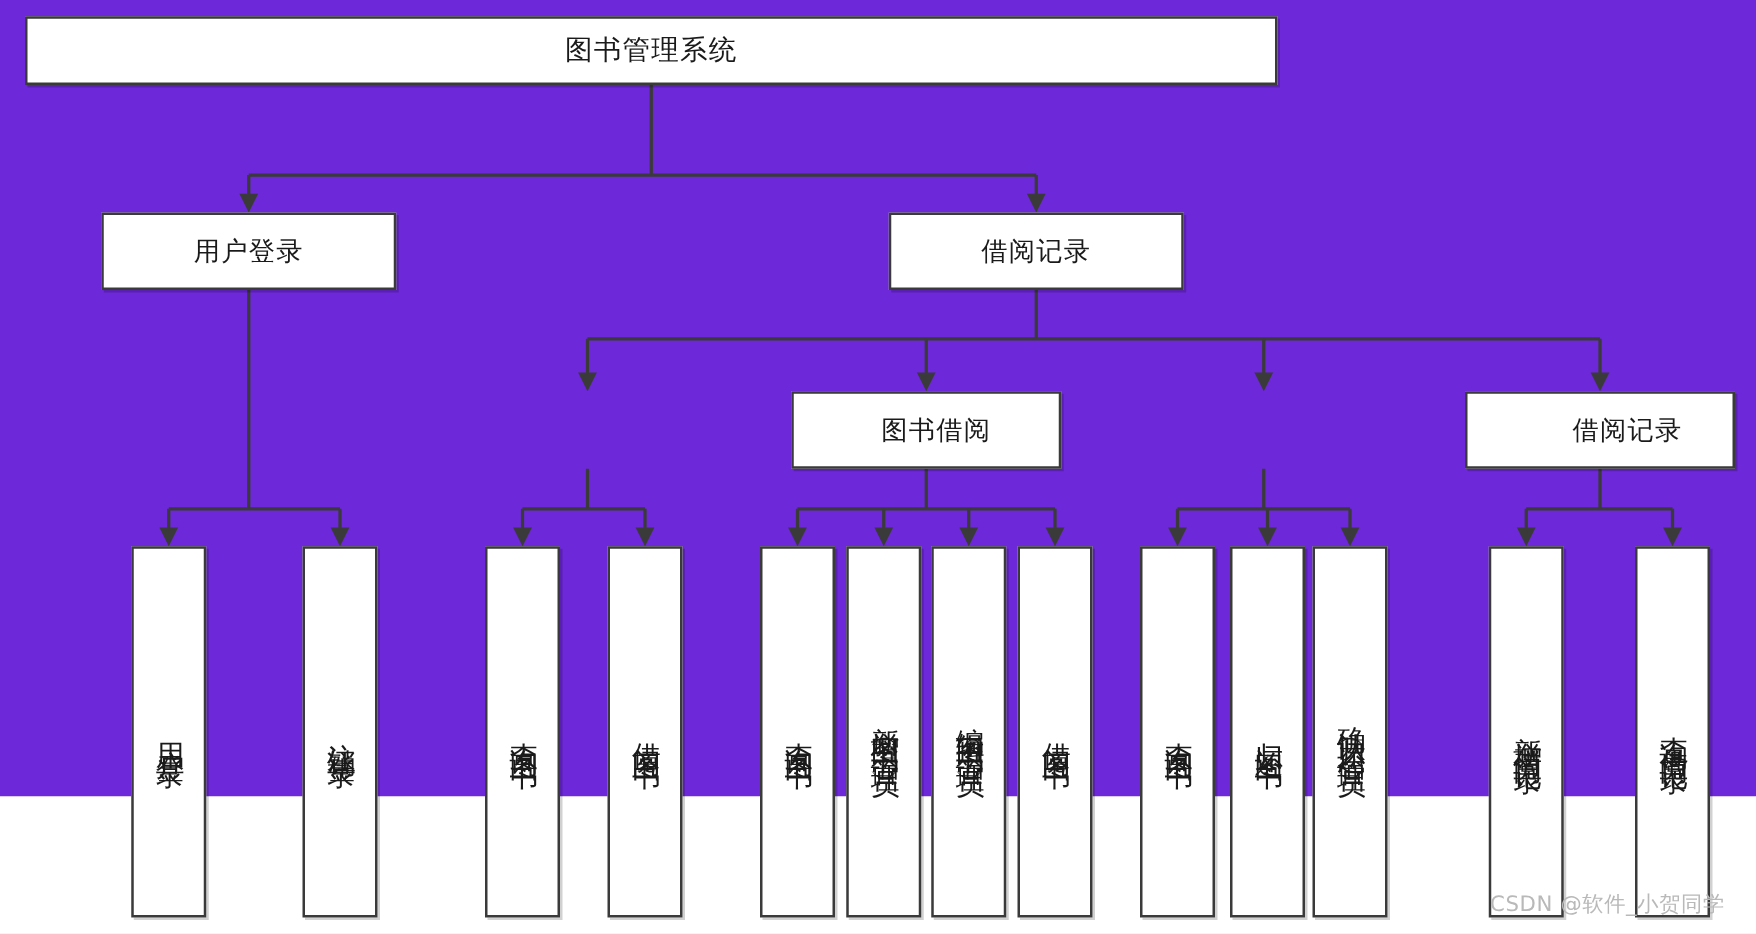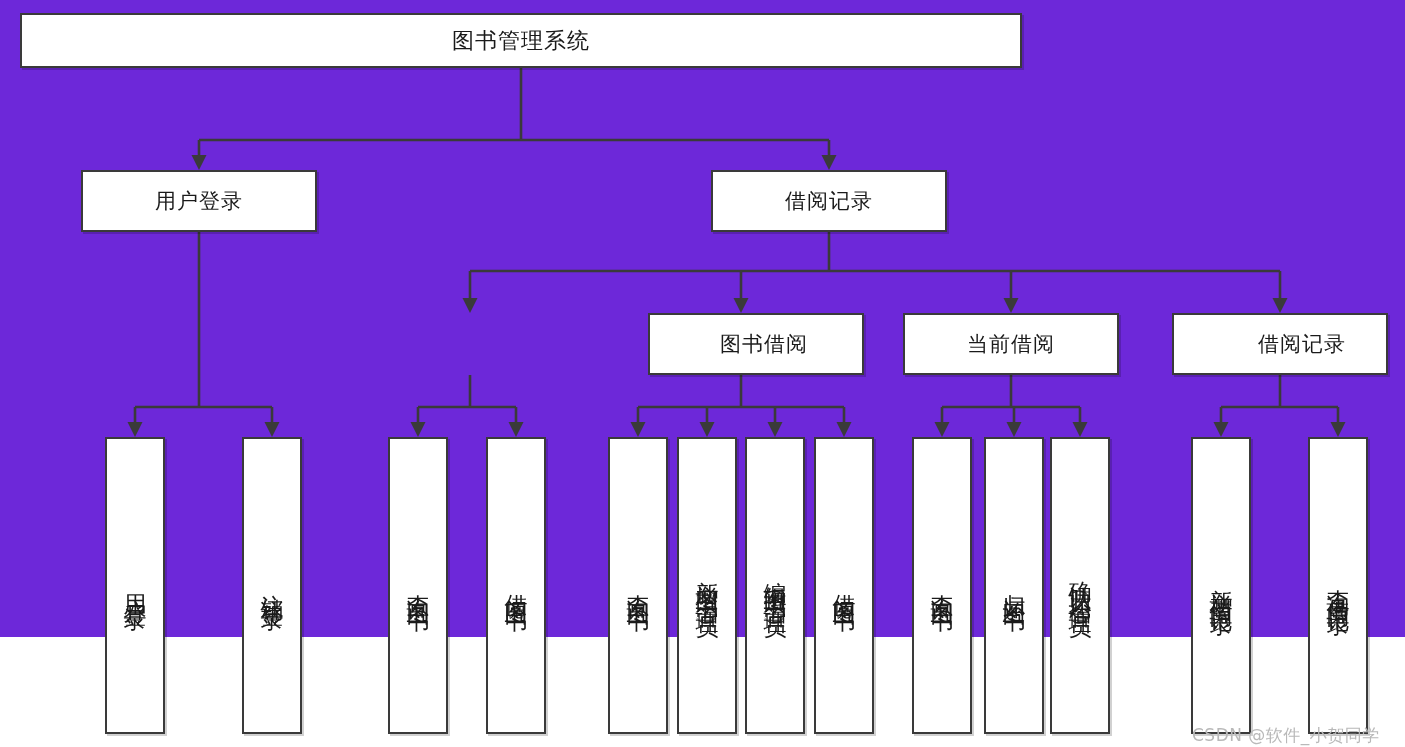--- a/index.html
+++ b/index.html
@@ -119,25 +119,22 @@
     </svg>
 <div class="node shadow h-node root" style="left: 20px; top: 13px; width: 1002px; height: 55px;">
       <span class="lbl">图书管理系统</span>
     </div>
     <div class="node shadow h-node" style="left: 81px; top: 170px; width: 236px; height: 62px;">
       <span class="lbl">用户登录</span>
     </div>
     <div class="node shadow h-node" style="left: 711px; top: 170px; width: 236px; height: 62px;">
       <span class="lbl">借阅记录</span>
     </div>
-    <div class="node shadow h-node" style="left: 648px; top: 313px; width: 216px; height: 62px; padding-left: 16px;">
+    <div class="node shadow h-node" style="left: 633px; top: 313px; width: 216px; height: 62px; padding-left: 16px;">
       <span class="lbl">图书借阅</span>
-    </div>
-    <div class="node shadow h-node" style="left: 903px; top: 313px; width: 216px; height: 62px;">
-      <span class="lbl">当前借阅</span>
     </div>
     <div class="node shadow h-node" style="left: 1172px; top: 313px; width: 216px; height: 62px; padding-left: 44px;">
       <span class="lbl">借阅记录</span>
     </div>
     <div class="node shadow v-node" style="left: 105px; top: 437px; width: 60px; height: 297px;">
       <span class="lbl">用户登录</span>
     </div>
     <div class="node shadow v-node" style="left: 242px; top: 437px; width: 60px; height: 297px;">
       <span class="lbl">注销登录</span>
     </div>
@@ -167,14 +164,14 @@
     </div>
     <div class="node shadow v-node" style="left: 1050px; top: 437px; width: 60px; height: 297px;">
       <span class="lbl">确认归还（管理员）</span>
     </div>
     <div class="node shadow v-node" style="left: 1191px; top: 437px; width: 60px; height: 297px;">
       <span class="lbl">新增借阅记录</span>
     </div>
     <div class="node shadow v-node" style="left: 1308px; top: 437px; width: 60px; height: 297px;">
       <span class="lbl">查询借阅记录</span>
     </div>
-    <div class="watermark" style="left: 1192px; top: 712px; margin-top: 12px;">CSDN @软件_小贺同学</div>
+    <div class="watermark" style="left: 1192px; top: 712px;">CSDN @软件_小贺同学</div>
   </div>
 
 </body></html>

